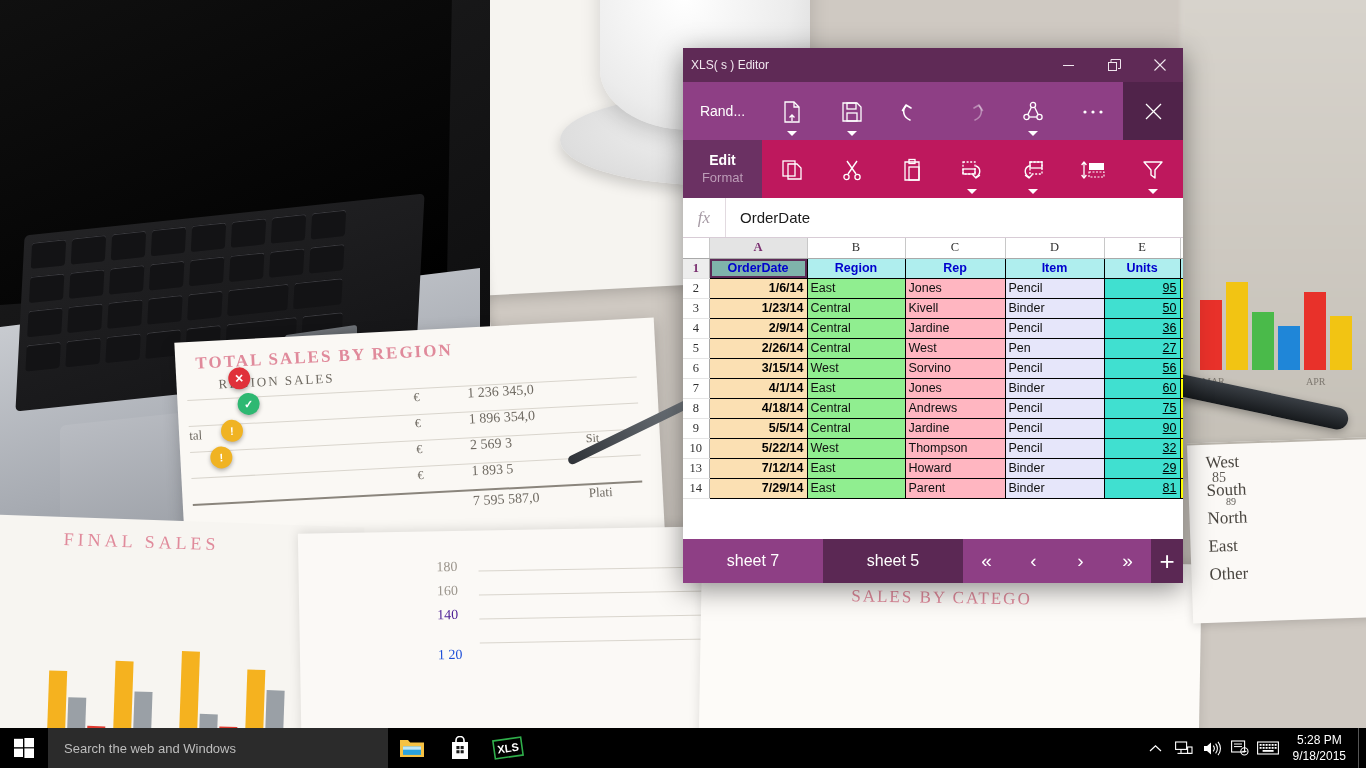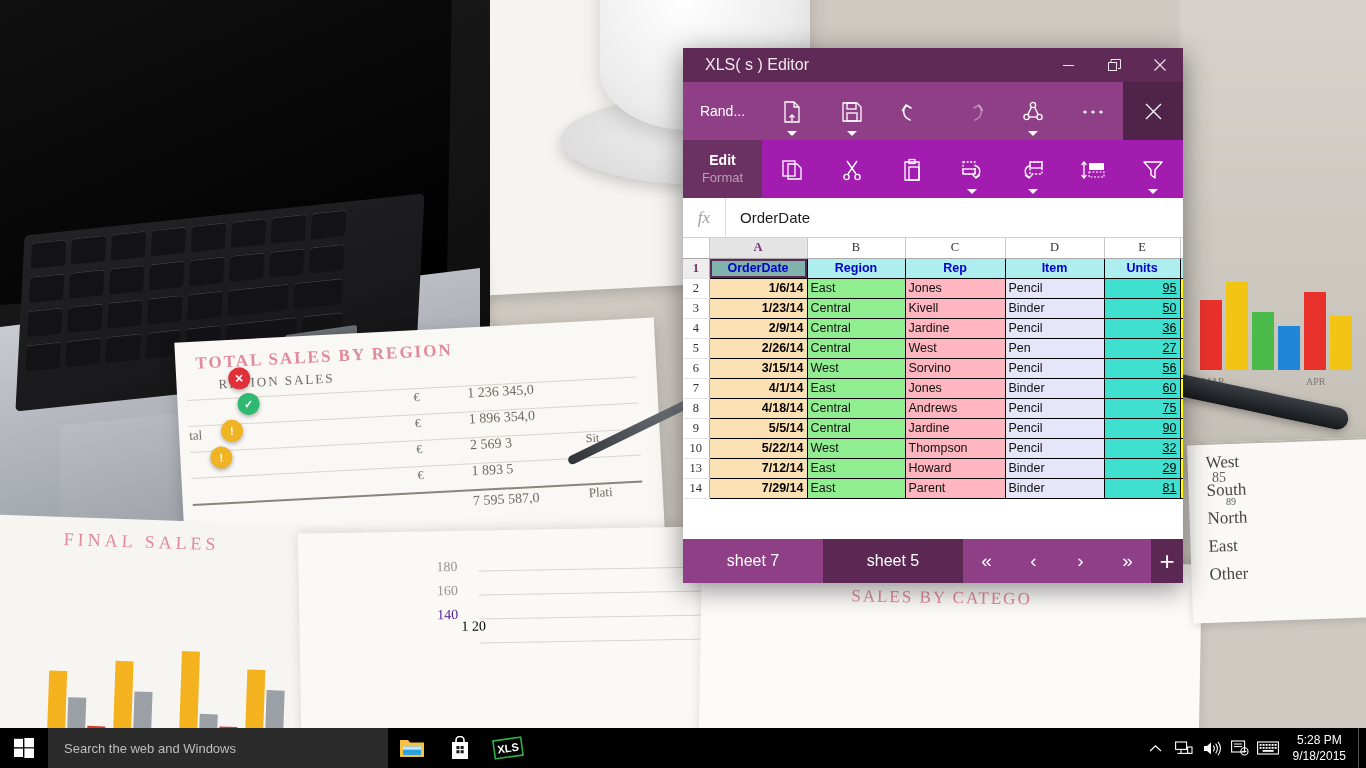--- a/index.html
+++ b/index.html
@@ -183,22 +183,22 @@
   }
 
   
   #title-bar {
     height: 34px;
     background: #5f2a56;
     display: flex; align-items: center;
     flex: none;
   }
   #app-title {
-    color: #f2e9f0; font-size: 16px;
-    padding-left: 22px; flex: 1;
+    color: #f2e9f0; font-size: 12px;
+    padding-left: 8px; flex: 1;
   }
   .winbtn {
     width: 46px; height: 34px;
     display: flex; align-items: center; justify-content: center;
     color: #f0e6ee;
   }
 
   
   #ribbon-main {
     height: 58px;
@@ -232,21 +232,21 @@
   #ribbon-close {
     width: 60px;
     background: #50234a;
     display: flex; align-items: center; justify-content: center;
     color: #fff;
   }
 
   
   #ribbon-tabs {
     height: 58px;
-    background: #a21caf;
+    background: #be185d;
     display: flex; align-items: stretch;
     flex: none;
   }
   #tab-group {
     width: 79px;
     display: flex; flex-direction: column;
     align-items: center; justify-content: center;
     background: #6b3163;
     line-height: 1.25;
   }
@@ -530,21 +530,21 @@
       <div class="cbar" style="left:264px; width:18px; height:124px; background:#f5b21f;"></div>
       <div class="cbar" style="left:284px; width:18px; height:78px;  background:#9aa0a6;"></div>
       <div class="cbar" style="left:304px; width:18px; height:46px;  background:#e03a2f;"></div>
     </div>
   </div>
 
   <div class="bg-layer" id="bg-paper-bottom-mid">
     <div class="paper-text" style="left:138px; top:28px; font-size:14px; color:#9c968d;">180</div>
     <div class="paper-text" style="left:138px; top:52px; font-size:14px; color:#9c968d;">160</div>
     <div class="paper-text" style="left:138px; top:76px; font-size:14px; color:#4c1d95;">140</div>
-    <div class="paper-text" style="left:138px; top:88px; font-size:14px; color:#000000;margin-left:24px;">1 20</div>
+    <div class="paper-text" style="left:138px; top:116px; font-size:14px; color:#1d4ed8;">1 20</div>
     <div class="paper-line" style="left:180px; top:40px; width:230px;"></div>
     <div class="paper-line" style="left:180px; top:64px; width:230px;"></div>
     <div class="paper-line" style="left:180px; top:88px; width:230px;"></div>
     <div class="paper-line" style="left:180px; top:112px; width:230px;"></div>
   </div>
 
   <div class="bg-layer" id="bg-paper-bottom-right">
     <div class="paper-pink" style="left:150px; top:28px; font-size:17px; letter-spacing:2px;">SALES BY CATEGO</div>
   </div>
 

